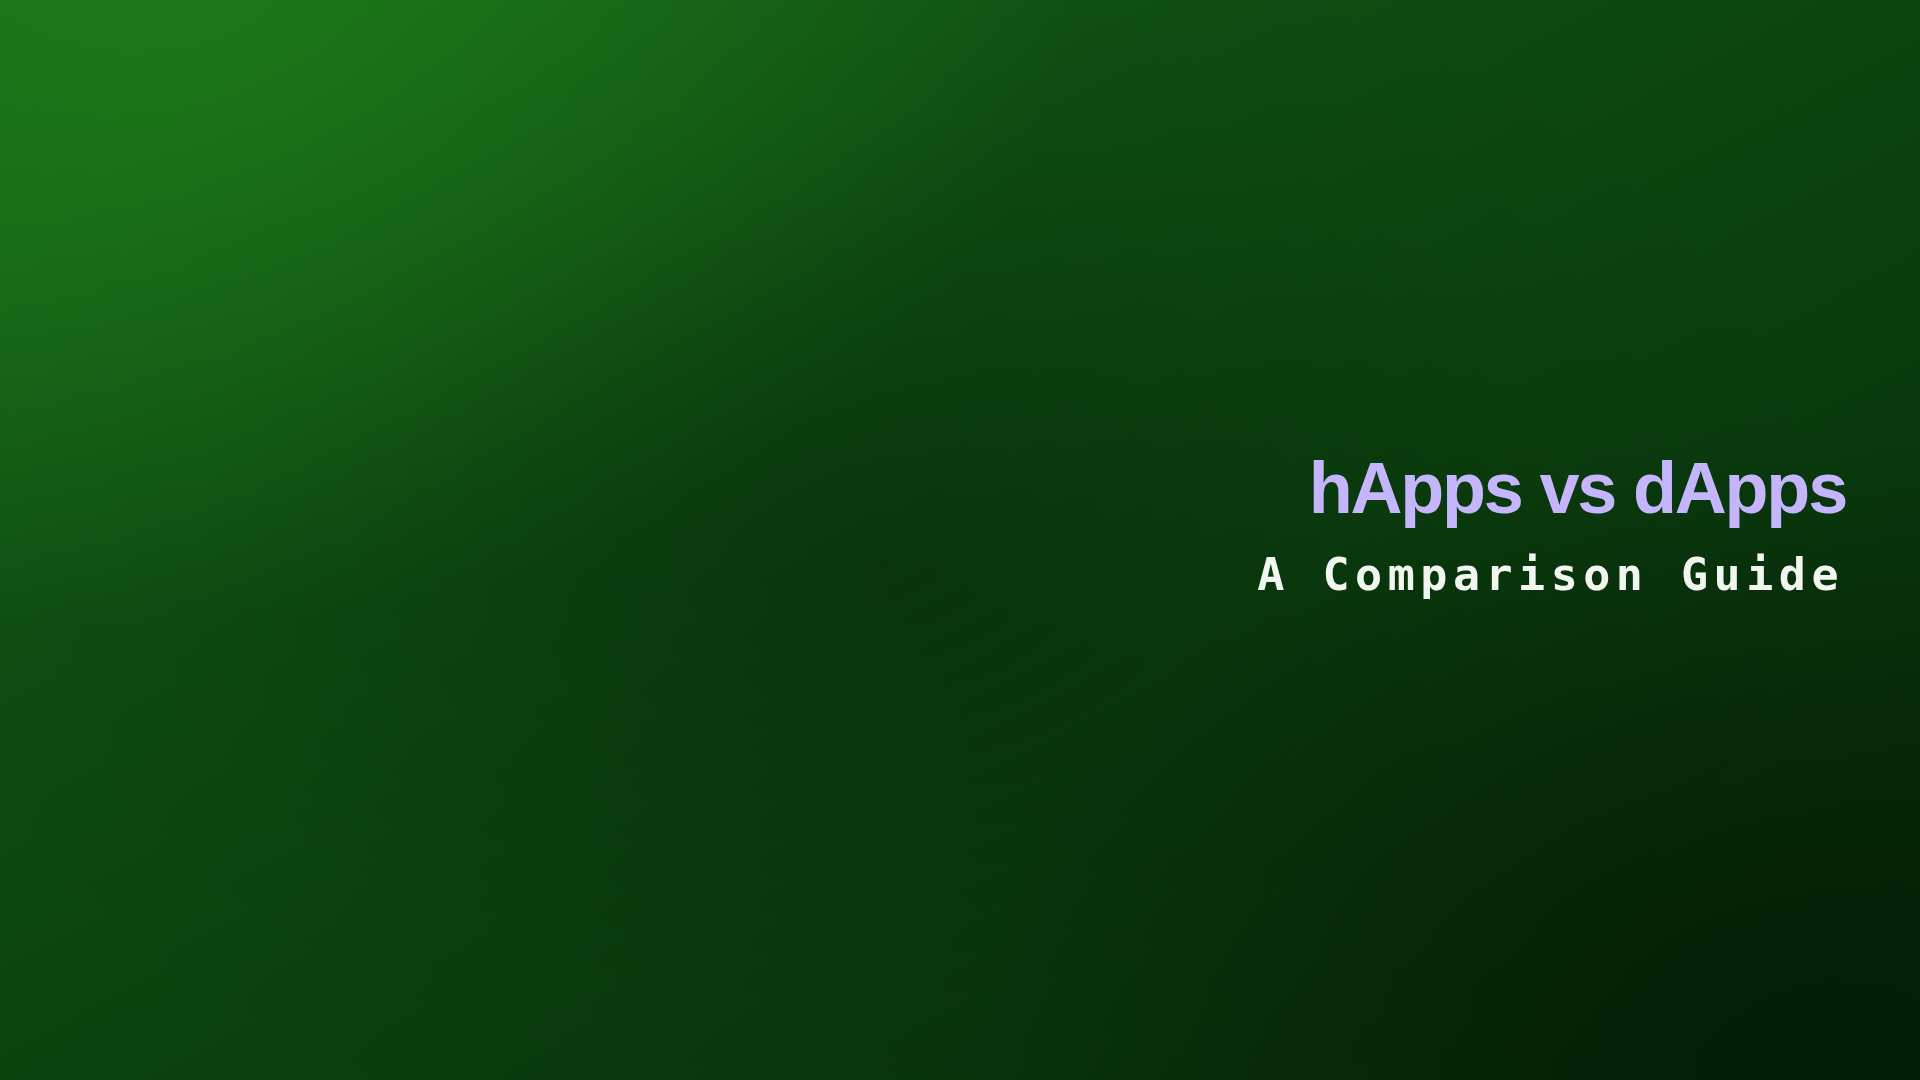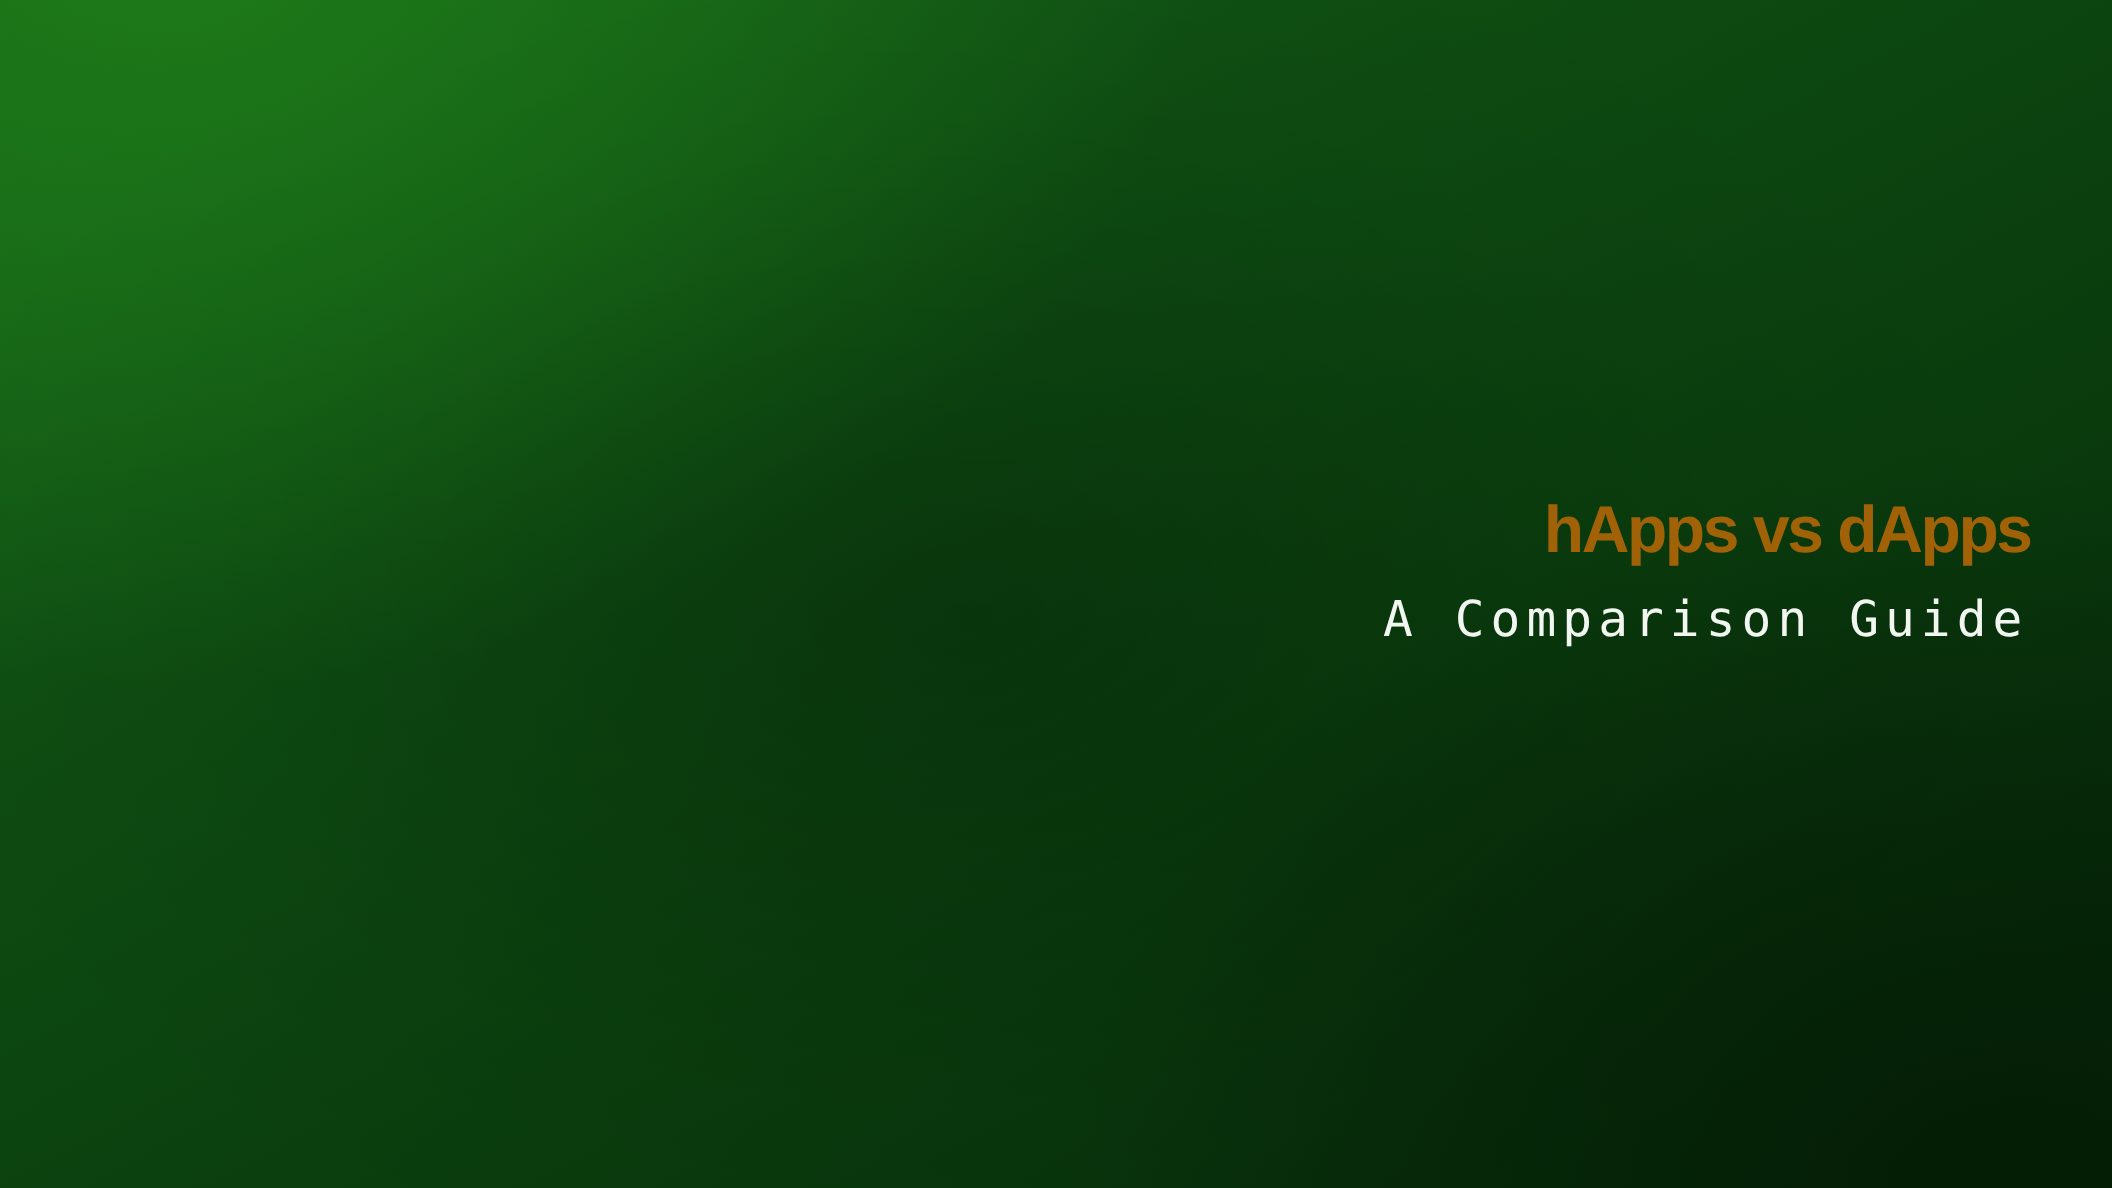--- a/index.html
+++ b/index.html
@@ -42,30 +42,30 @@
     right: 74px;
     top: 452px;
     width: 1120px;
     text-align: right;
     z-index: 5;
   }
   #title {
     margin: 0;
     font-family: "Liberation Sans", sans-serif;
     font-weight: 700;
-    font-size: 60px;
+    font-size: 72px;
     line-height: 1.0;
     letter-spacing: -2.2px;
-    color: #a16207;
+    color: #c4b5fd;
     white-space: nowrap;
   }
   #subtitle {
     margin: 28px 0 1px 0;
     font-family: "DejaVu Sans Mono", "Liberation Mono", monospace;
-    font-weight: 400;
+    font-weight: 700;
     font-size: 45px;
     line-height: 1.0;
     letter-spacing: 5.5px;
     color: #f2f6f0;
     white-space: nowrap;
     padding-right: 2px;
   }
 </style>
 </head>
 <body>

